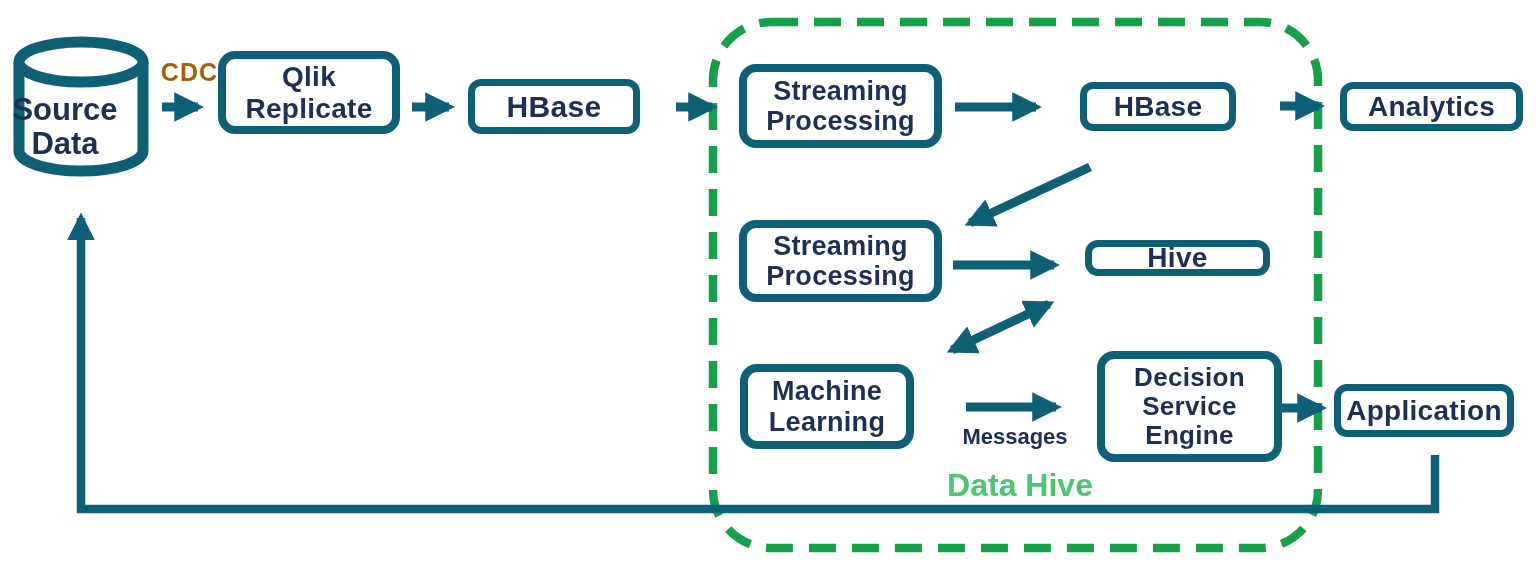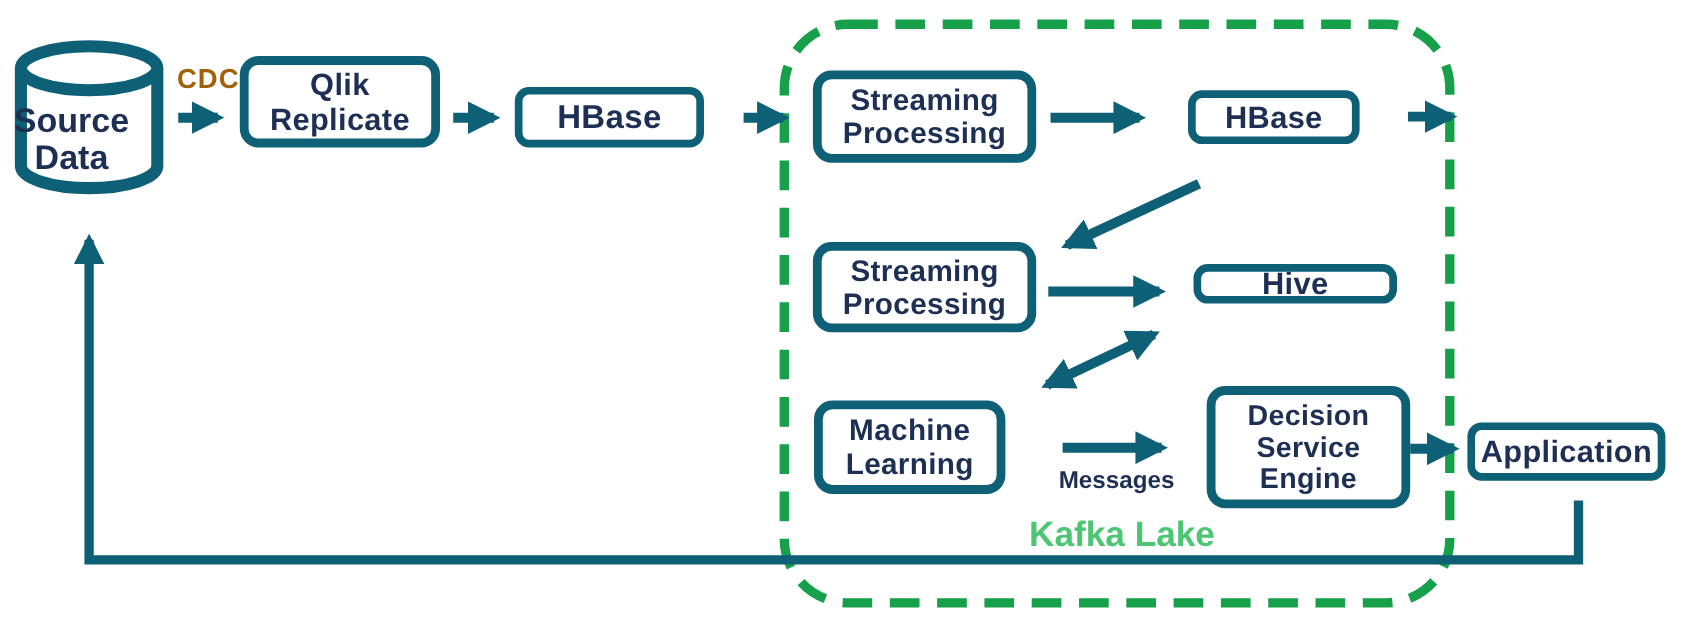--- a/index.html
+++ b/index.html
@@ -77,32 +77,33 @@
   <div class="node" style="left:218px;top:51px;width:182px;height:83px;font-size:28px;">Qlik
 Replicate</div>
 
   <div class="node small" style="left:468px;top:79px;width:172px;height:55px;font-size:30px;">HBase</div>
 
   <div class="node" style="left:739px;top:64px;width:203px;height:84px;font-size:27px;">Streaming
 Processing</div>
 
   <div class="node small" style="left:1080px;top:82px;width:156px;height:49px;font-size:28px;">HBase</div>
 
+  <div class="node small" style="left:1340px;top:82px;width:183px;height:49px;font-size:28px;">Analytics</div>
 
   <div class="node" style="left:739px;top:220px;width:203px;height:82px;font-size:27px;">Streaming
 Processing</div>
 
   <div class="node small" style="left:1085px;top:240px;width:185px;height:36px;font-size:28px;">Hive</div>
 
   <div class="node" style="left:740px;top:364px;width:174px;height:85px;font-size:27px;">Machine
 Learning</div>
 
   <div class="lbl navy" style="left:930px;top:425px;width:170px;font-size:22px;text-align:center;">Messages</div>
 
   <div class="node" style="left:1085px;top:351px;width:185px;height:111px;font-size:26px;margin-left:12px;">Decision
 Service
 Engine</div>
 
   <div class="node small" style="left:1334px;top:384px;width:180px;height:53px;font-size:28px;">Application</div>
 
-  <div class="lbl lakegreen" style="left:910px;top:468px;width:220px;font-size:32px;">Kafka Lake</div>
+  <div class="lbl lakegreen" style="left:910px;top:468px;width:220px;font-size:32px;">Data Hive</div>
 
 </div>
 
 </body></html>

